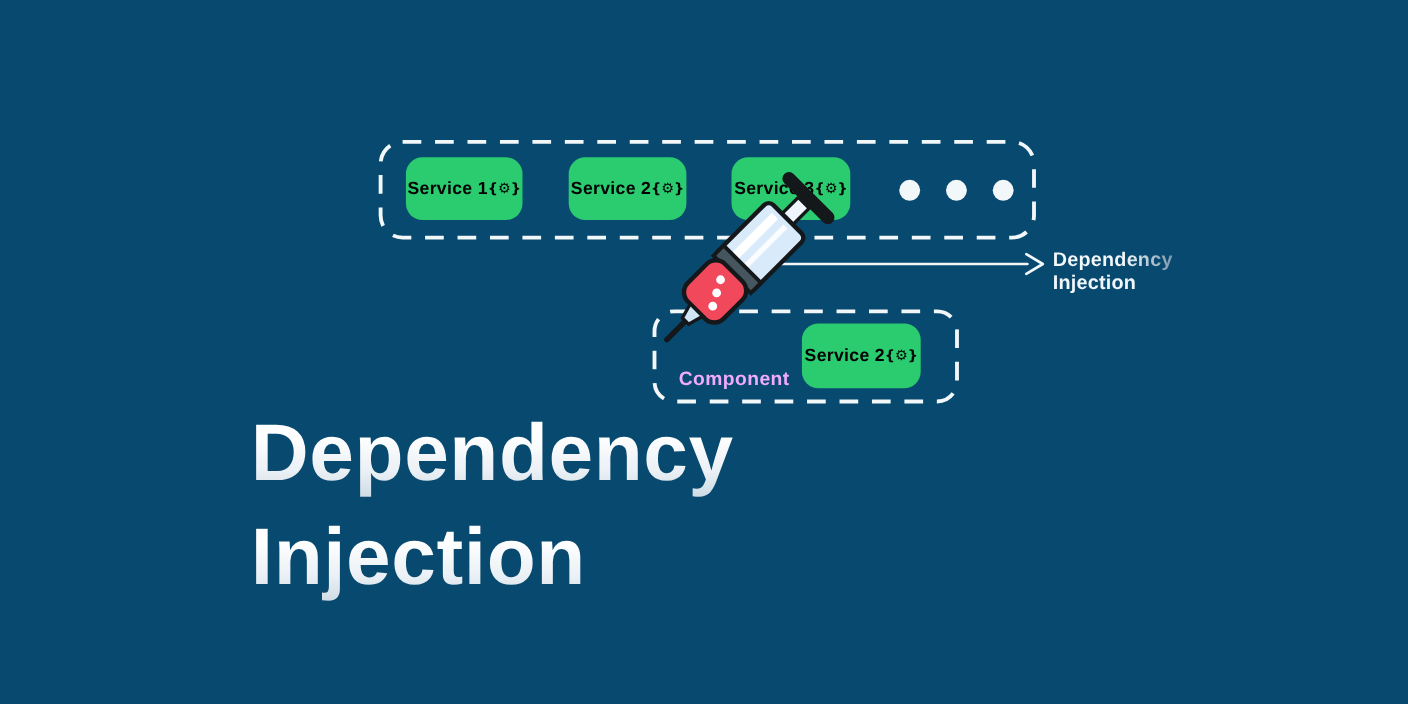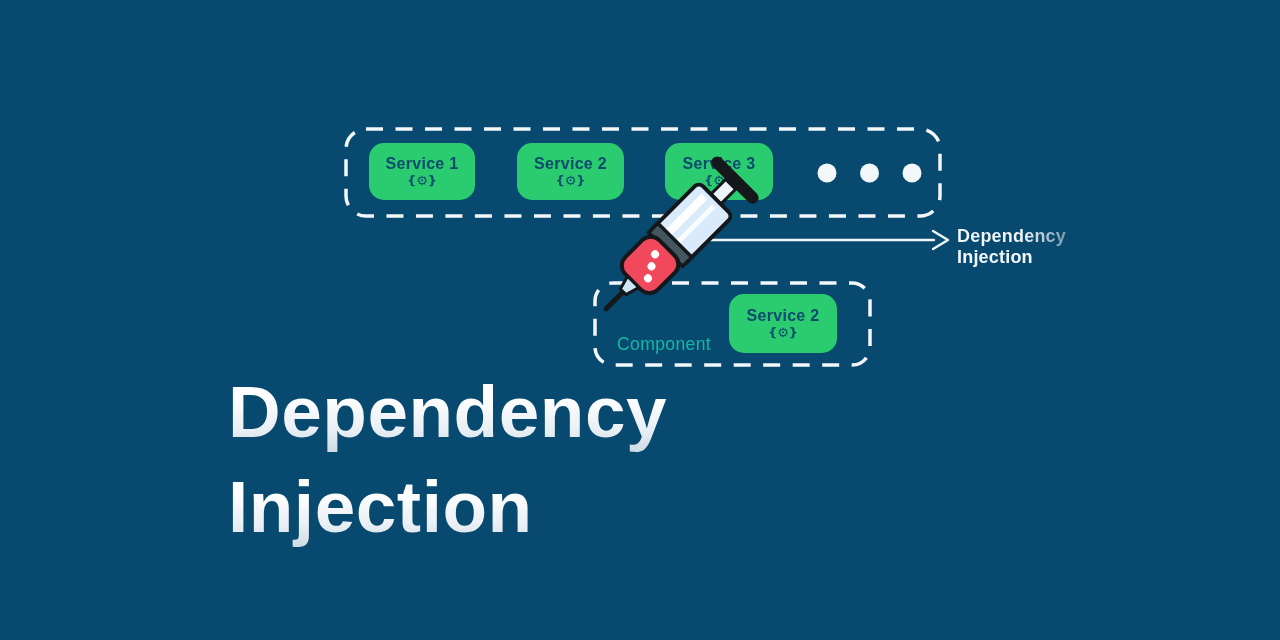--- a/index.html
+++ b/index.html
@@ -31,47 +31,47 @@
     fill: none;
     stroke-linecap: round;
     stroke-linejoin: round;
   }
   
   .service-box {
     position: absolute;
     background: var(--c-service-green, #2bcb70);
     border-radius: 15px;
     display: flex;
-    flex-direction: column;
+    flex-direction: row;
     align-items: center;
     justify-content: center;
-    color: #0c4a6e;
+    color: #000000;
     z-index: 2;
   }
   .service-label {
     font-size: 16px;
     font-weight: 700;
     letter-spacing: 0.3px;
     line-height: 18px;
   }
   .service-glyph {
     font-family: "DejaVu Sans", sans-serif;
     font-size: 13px;
     font-weight: 700;
     line-height: 15px;
     opacity: 0.96;
   }
   .component-label {
     position: absolute;
     left: 617px;
     top: 334px;
     font-size: 17.5px;
-    font-weight: 400;
+    font-weight: 700;
     letter-spacing: 0.4px;
-    color: #14b8a6;
+    color: #f0abfc;
     z-index: 2;
   }
   .arrow-label {
     position: absolute;
     left: 957px;
     top: 226px;
     font-size: 18px;
     font-weight: 700;
     line-height: 21px;
     letter-spacing: 0.2px;

